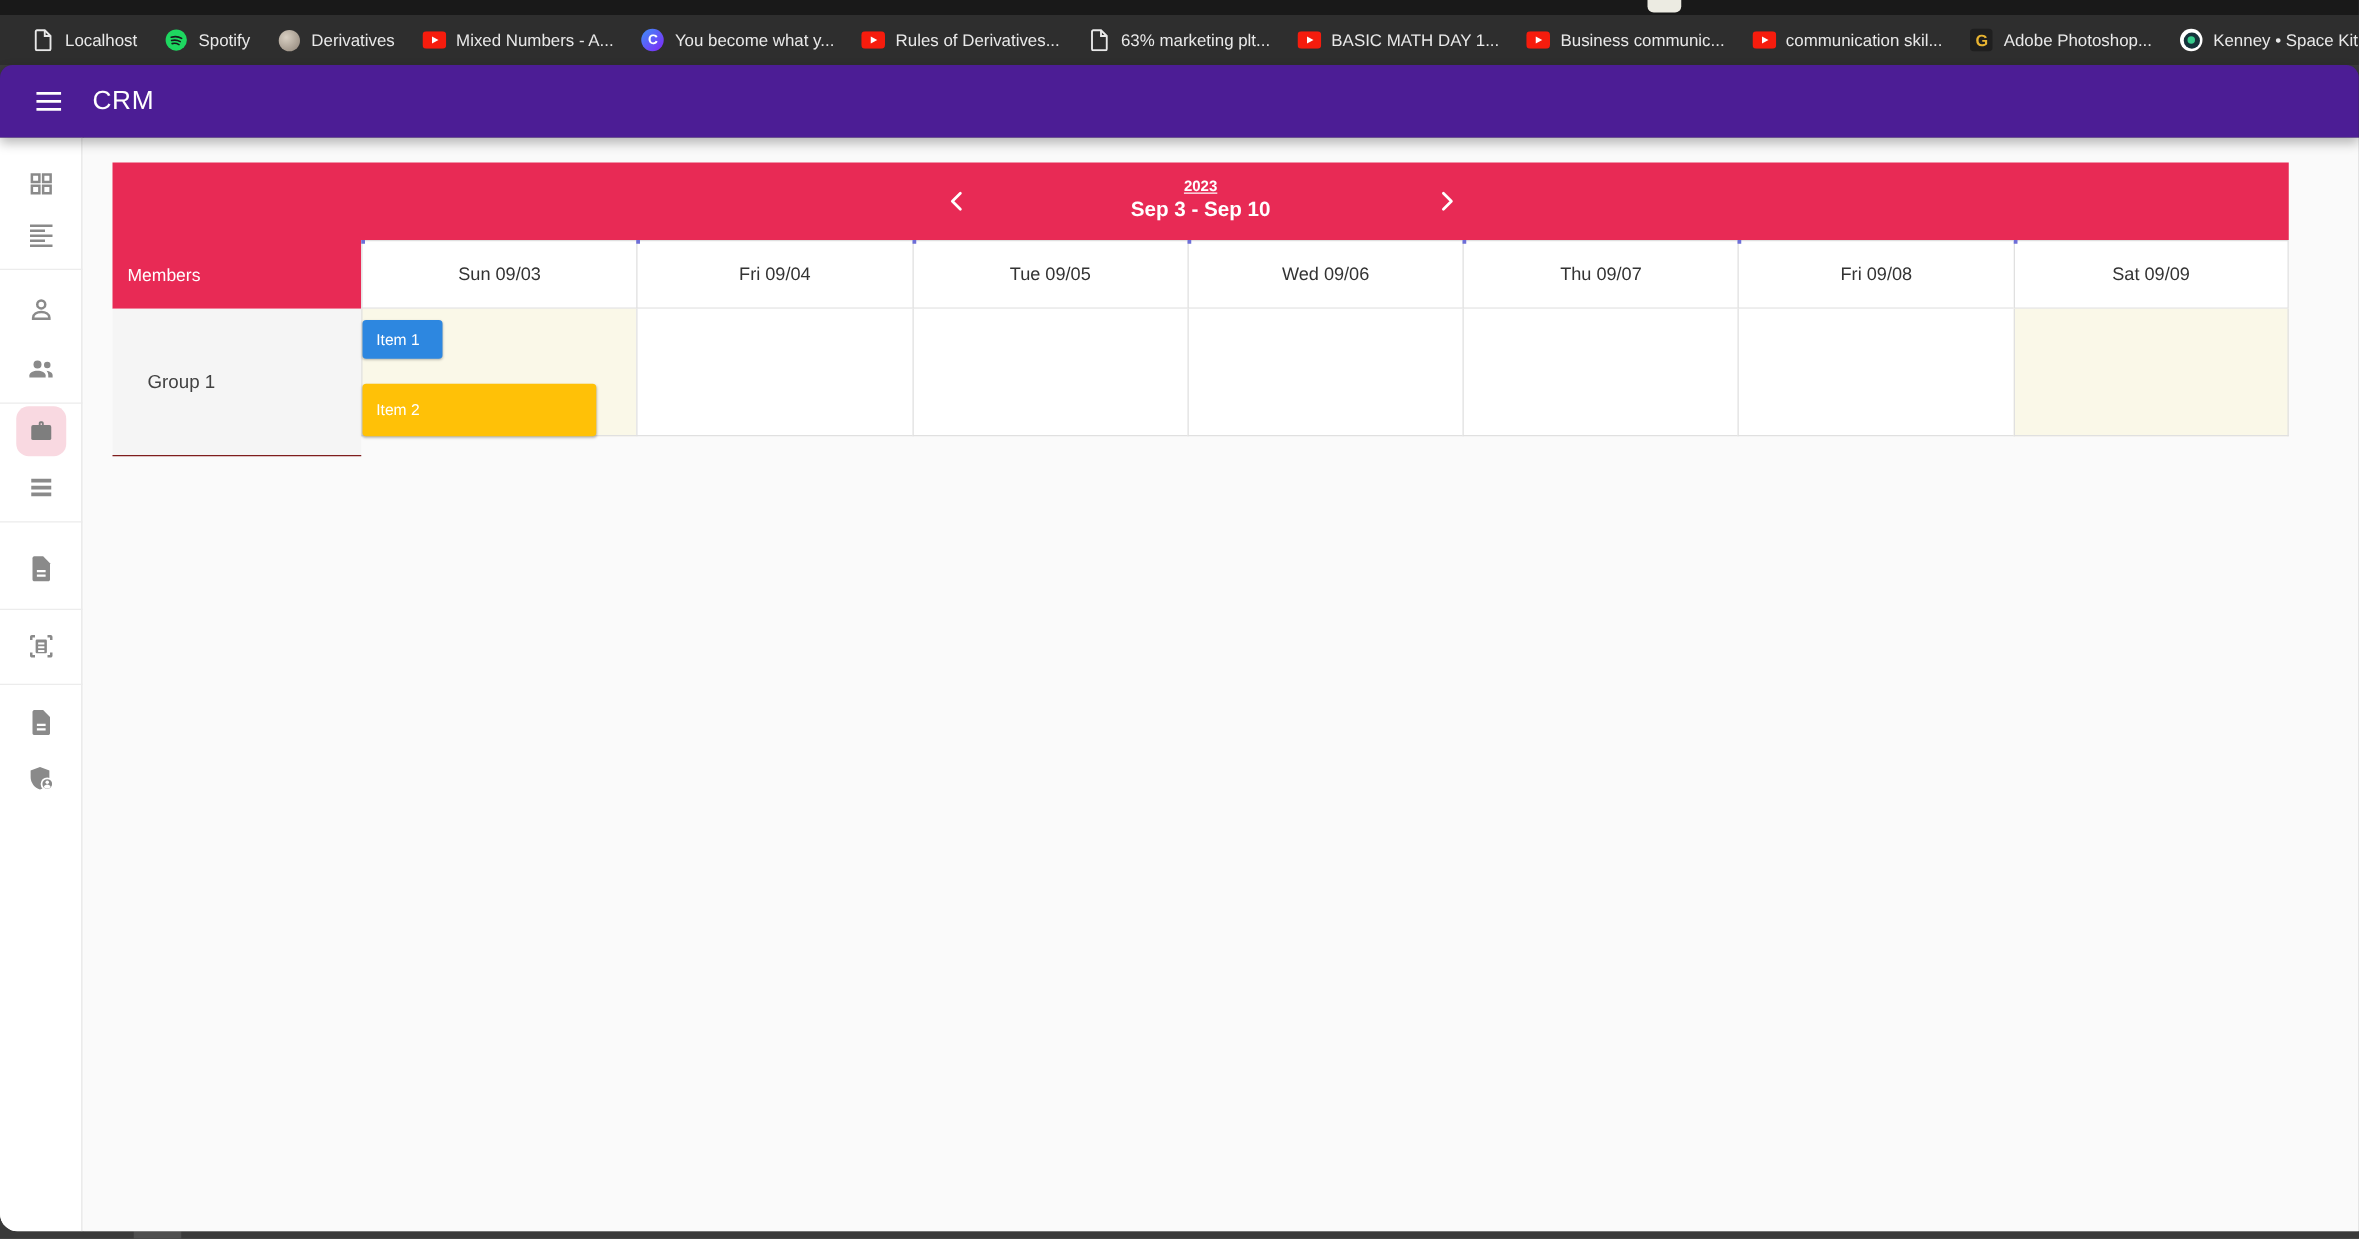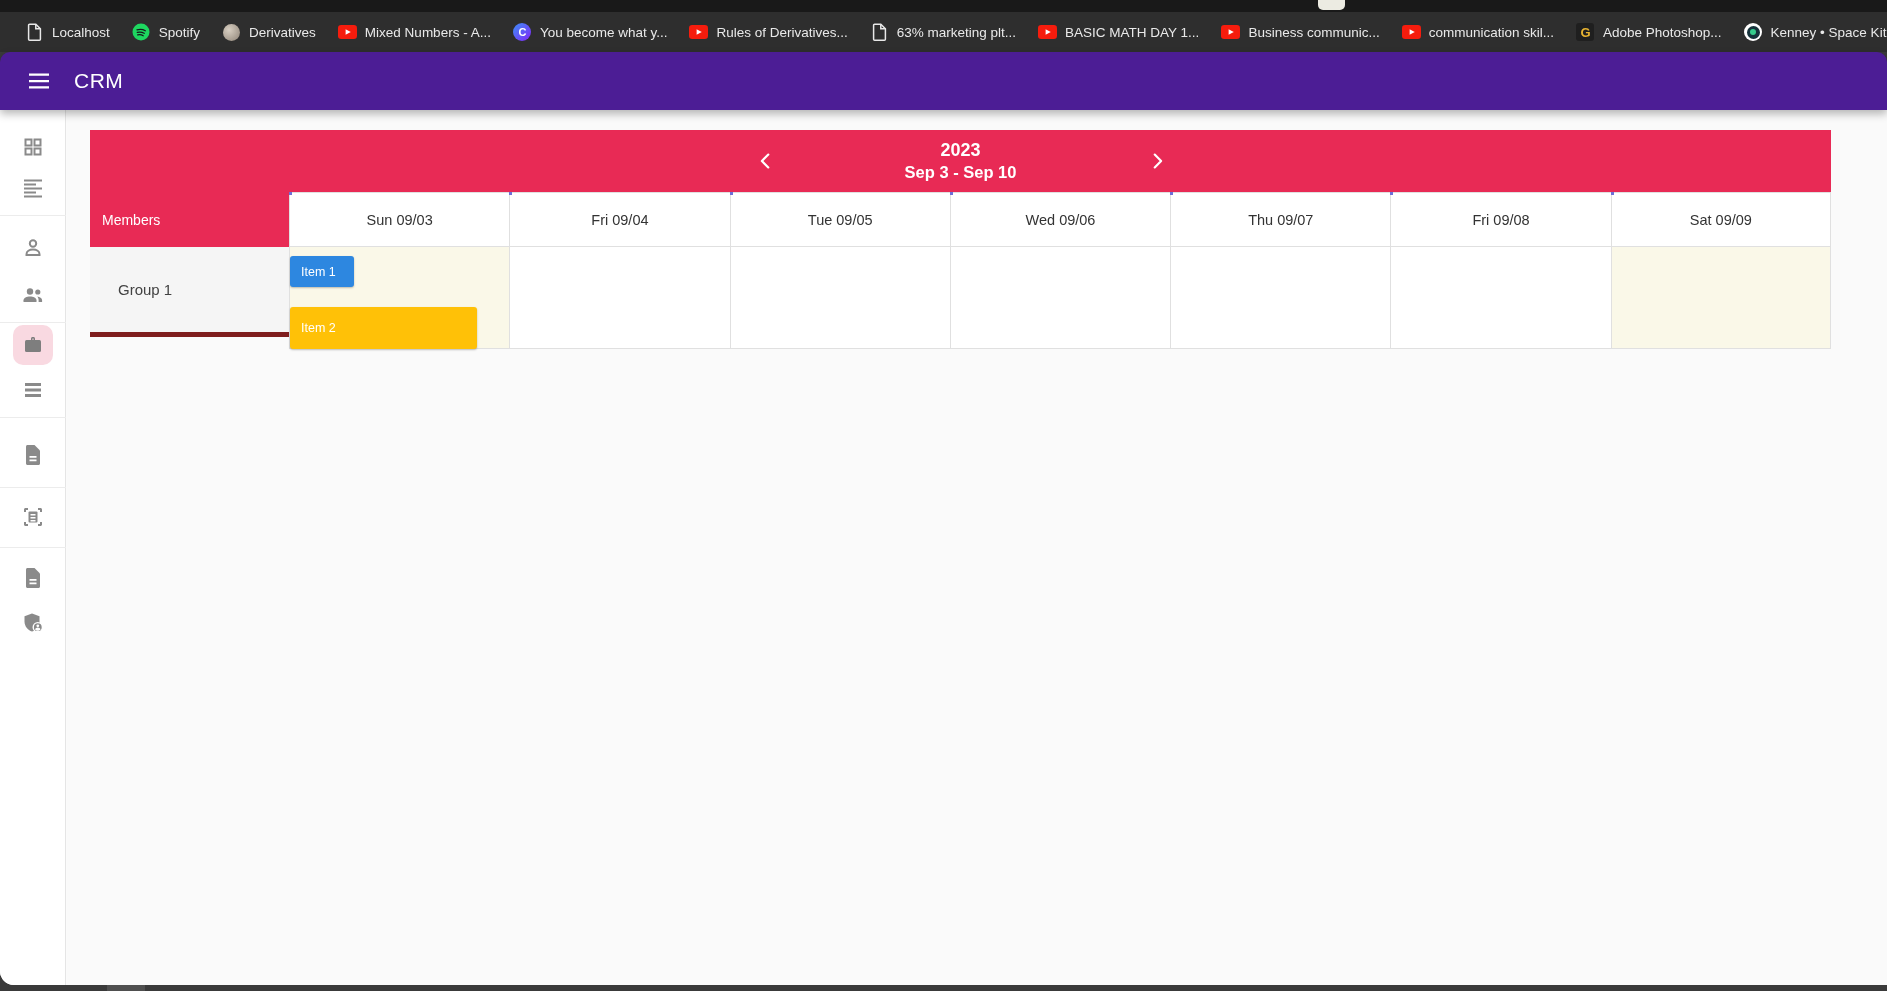--- a/index.html
+++ b/index.html
@@ -48,37 +48,37 @@
                  width:40px; height:40px; background:#F9D9E1; border-radius:10px; }
   .side-div { position:absolute; left:0; width:66px; height:1px; background:#ECECEC; }
 
   .main { position:absolute; left:67px; top:0; right:0; bottom:0; background:#FAFAFA; }
 
   
   .sched { position:absolute; left:23px; top:20px; width:1741px; }
   .sched-band { height:62px; background:#E82A55; position:relative; display:flex;
                 flex-direction:column; align-items:center; justify-content:center;
                 color:#fff; line-height:1.3; }
-  .sched-year { font-size:18px; font-weight:bold; }
+  .sched-year { font-size:12px; font-weight:bold;text-decoration:underline; }
   .sched-range { font-size:16.5px; font-weight:bold; }
   .nav-btn { position:absolute; top:50%; transform:translateY(-50%); width:26px; height:26px;
              display:flex; align-items:center; justify-content:center; cursor:pointer; }
   .nav-prev { left:663px; } .nav-next { left:1054px; }
 
   .sched-table { display:grid; grid-template-columns:199px repeat(7,1fr); }
   .members-hcell { height:55px; background:#E82A55; color:#ffffff; font-weight:normal; font-size:14px;
                    display:flex; align-items:center; padding-left:12px; }
   .day-hcell { height:55px; background:#FFF; border:solid #E0E0E0; border-width:1px 0 1px 1px;
                display:flex; align-items:center; justify-content:center; font-size:14.5px;
                color:#333; position:relative; }
   .day-hcell.last { border-right-width:1px; }
   .day-hcell::before { content:''; position:absolute; top:-1px; left:-1px; width:3px; height:3px;
                        background:#6E6ED8; }
-  .members-cell { height:90px; background:#F5F5F5; display:flex; align-items:center;
-                  padding-left:28px; font-size:15px; color:#424242; border-bottom:5px solid #7f1d1d; }
+  .members-cell { height:118px; background:#F5F5F5; display:flex; align-items:center;
+                  padding-left:28px; font-size:15px; color:#424242; border-bottom:1px solid #7f1d1d; }
   .day-cell { height:102px; background:#FFF; border:solid #E0E0E0; border-width:0 0 1px 1px;
               position:relative; }
   .day-cell.last { border-right-width:1px; }
   .day-cell.weekend { background:#FAF8E8; }
 
   .chip { position:absolute; left:0; border-radius:3px; color:#fff; font-size:12.5px;
           display:flex; align-items:center; padding-left:11px; cursor:pointer;
           box-shadow:0 1px 2px rgba(0,0,0,.25); white-space:nowrap; overflow:hidden; }
   .chip1 { top:9px; height:31px; width:64px; }
   .chip2 { top:60px; height:42px; width:187px; }

